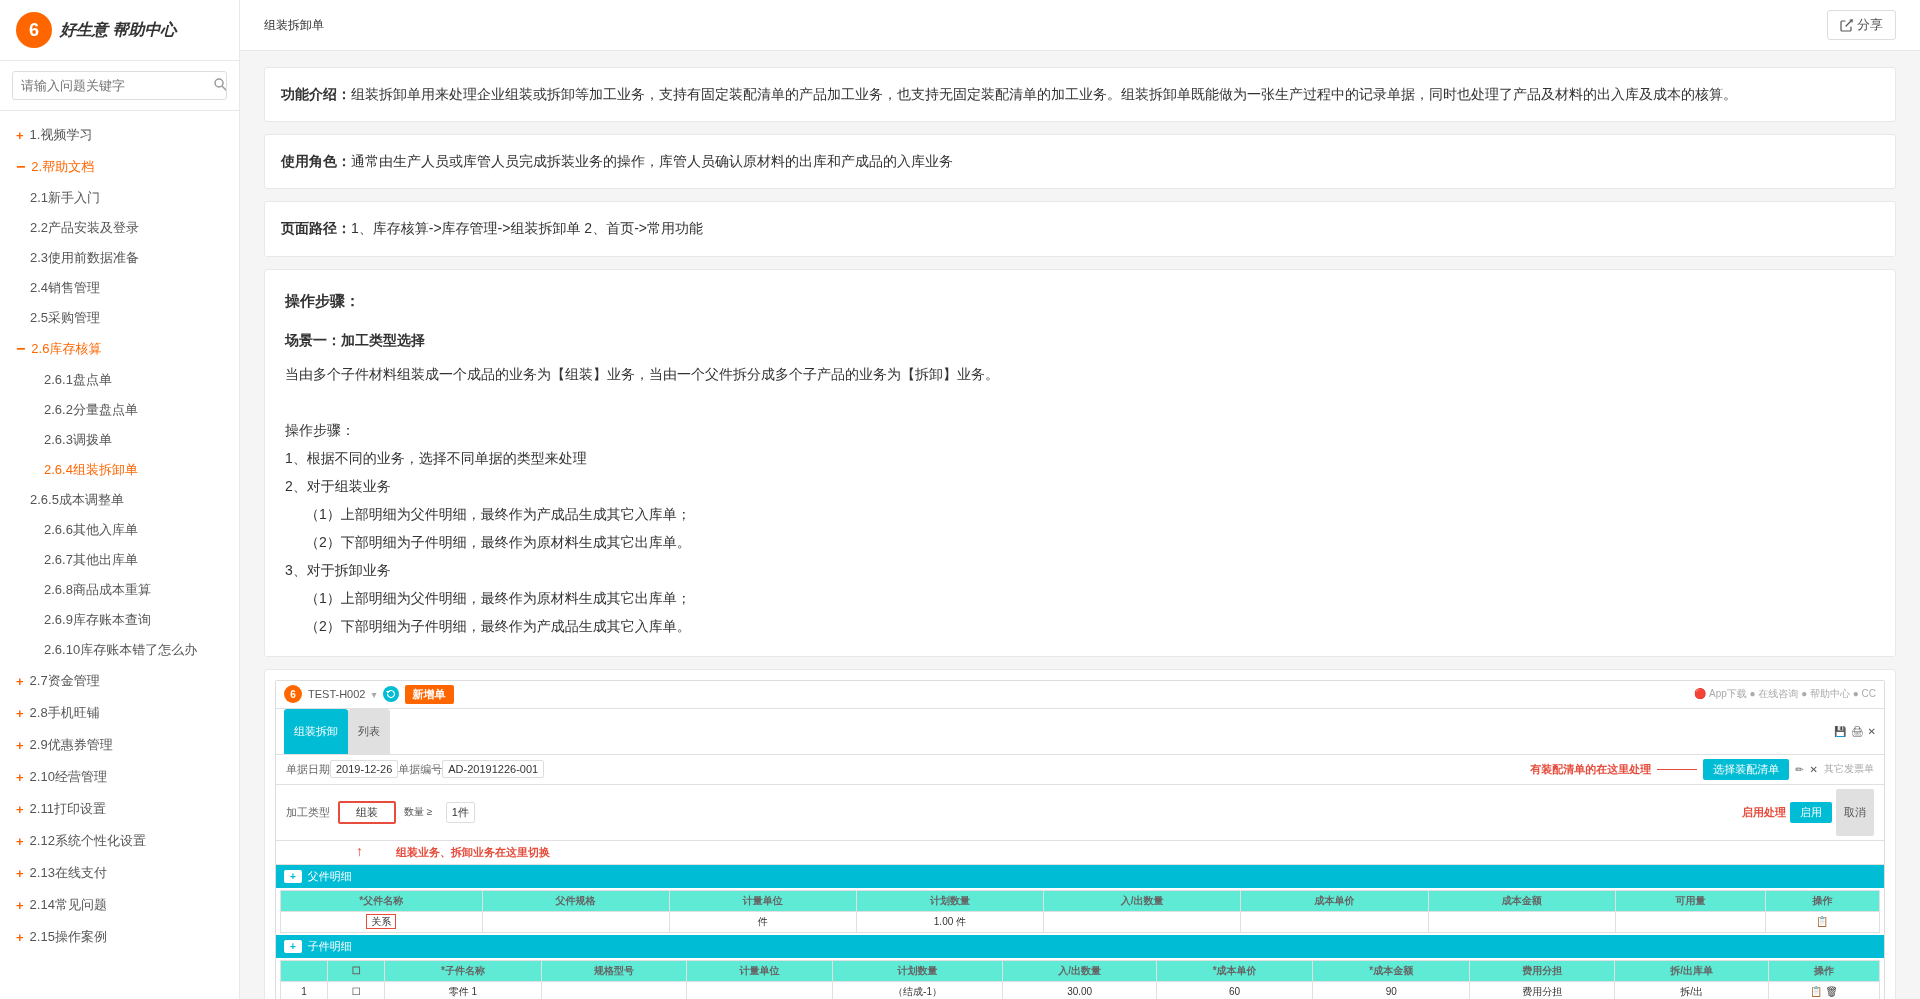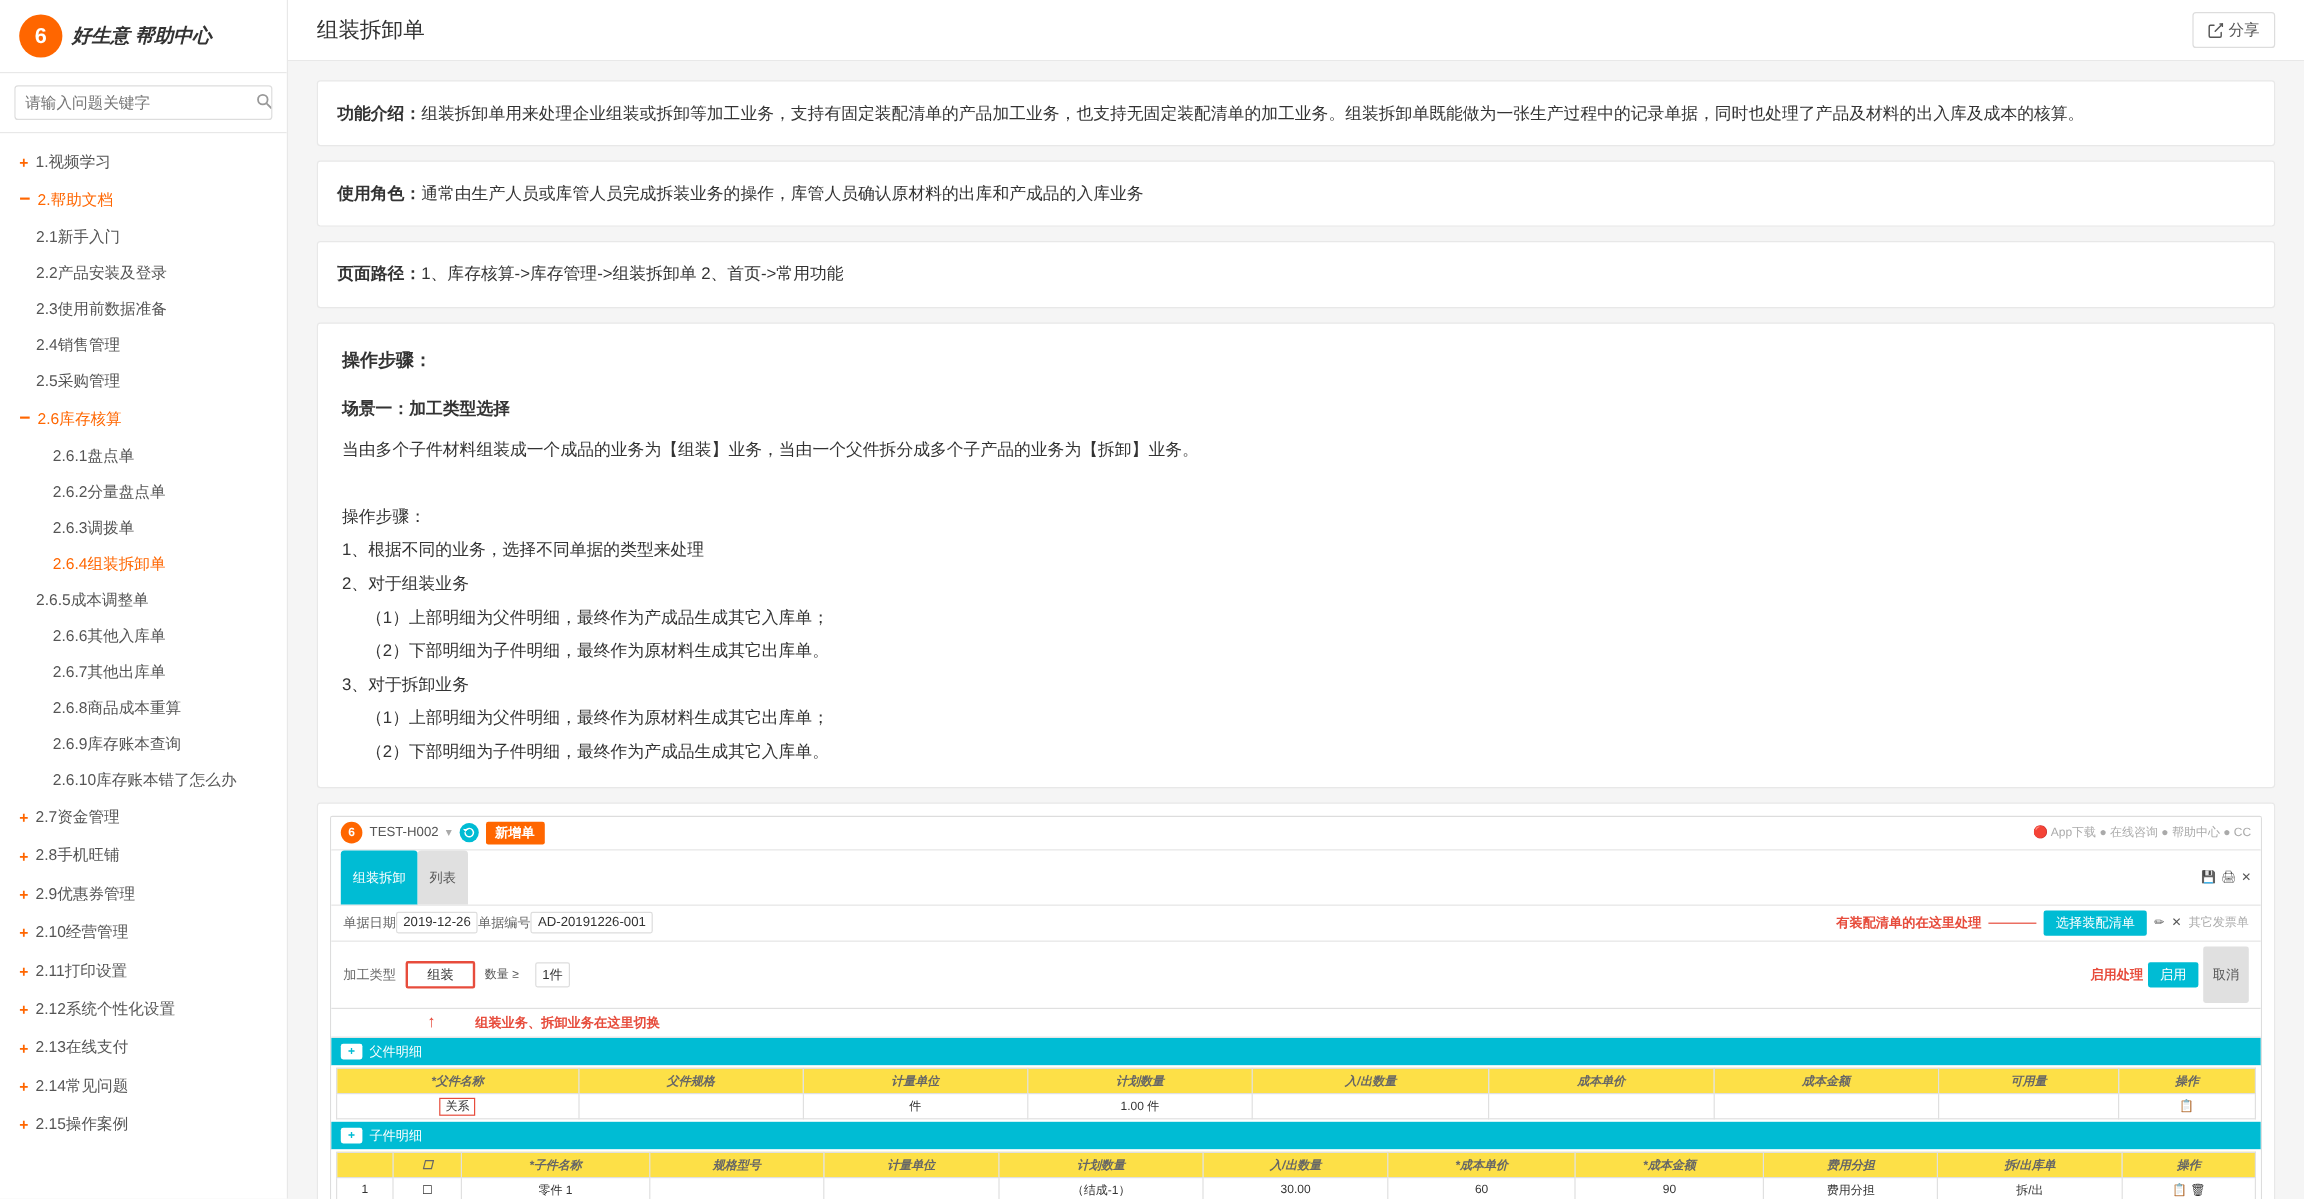--- a/index.html
+++ b/index.html
@@ -20,21 +20,21 @@
     .nav-item { display: flex; align-items: center; padding: 7px 16px; cursor: pointer; color: #555; font-size: 13px; user-select: none; }
     .nav-item.active { color: #f60; }
     .nav-item .plus-icon { color: #f60; margin-right: 6px; font-size: 13px; font-weight: bold; }
     .nav-item .minus-icon { color: #f60; margin-right: 6px; font-size: 16px; font-weight: bold; line-height: 1; }
     .nav-sub-item { padding: 6px 16px 6px 30px; cursor: pointer; font-size: 13px; color: #555; }
     .nav-sub-item.active { color: #f60; }
 
     
     .main { flex: 1; display: flex; flex-direction: column; overflow: hidden; }
     .top-bar { background: #fff; border-bottom: 1px solid #e8e8e8; padding: 10px 24px; display: flex; align-items: center; justify-content: space-between; }
-    .page-title { font-size: 18px; color: #333; font-weight: normal; }
+    .page-title { font-size: 12px; color: #333; font-weight: normal; }
     .share-btn { display: flex; align-items: center; gap: 4px; border: 1px solid #ddd; border-radius: 3px; padding: 5px 12px; background: #fff; cursor: pointer; color: #555; font-size: 13px; }
 
     .content-area { flex: 1; overflow-y: auto; background: #f5f5f5; padding: 16px 24px; }
 
     .info-block { background: #fff; border: 1px solid #e8e8e8; border-radius: 3px; padding: 14px 16px; margin-bottom: 12px; font-size: 14px; line-height: 1.8; color: #333; }
     .info-block p { margin: 0; }
 
     .section-title { font-weight: bold; font-size: 15px; margin-bottom: 10px; color: #333; }
 
     .scene-title { font-weight: bold; font-size: 14px; margin-bottom: 6px; color: #333; }
@@ -51,21 +51,21 @@
     .mock-titlebar { background: #fff; border-bottom: 1px solid #e0e0e0; padding: 4px 8px; display: flex; align-items: center; gap: 6px; }
     .mock-logo { width: 18px; height: 18px; background: #f60; border-radius: 50%; display: flex; align-items: center; justify-content: center; color: #fff; font-size: 10px; font-weight: bold; }
     .mock-tab { padding: 15px 10px; border-radius: 3px 3px 0 0; font-size: 11px; cursor: pointer; }
     .mock-tab.active { background: #00bcd4; color: #fff; }
     .mock-tab.inactive { background: #e0e0e0; color: #555; }
     .mock-label { color: #666; font-size: 11px; white-space: nowrap; }
     .mock-input { border: 1px solid #ddd; border-radius: 2px; padding: 2px 5px; font-size: 11px; background: #fff; color: #333; }
     .mock-btn-teal { background: #00bcd4; color: #fff; border: none; border-radius: 2px; padding: 3px 10px; font-size: 11px; cursor: pointer; }
     .mock-btn-gray { background: #e0e0e0; color: #555; border: none; border-radius: 2px; padding: 16px 8px; font-size: 11px; cursor: pointer; }
     .mock-table { width: 100%; border-collapse: collapse; font-size: 10px; }
-    .mock-table th { background: #fde047; border: 1px solid #e0e0e0; padding: 3px 5px; color: #666; text-align: center; font-style: italic; }
+    .mock-table th { background: #5eead4; border: 1px solid #e0e0e0; padding: 3px 5px; color: #666; text-align: center; }
     .mock-table td { border: 1px solid #e0e0e0; padding: 3px 5px; color: #333; text-align: center; }
     .mock-table tr:nth-child(even) td { background: #fafafa; }
     .mock-red-box { border: 2px solid #e74c3c; display: inline-block; }
     .mock-section-bar { background: #00bcd4; color: #fff; padding: 4px 8px; font-size: 11px; display: flex; align-items: center; gap: 6px; }
   </style>
 </head>
 <body>
 
 <div class="sidebar">
   <div class="sidebar-header">

